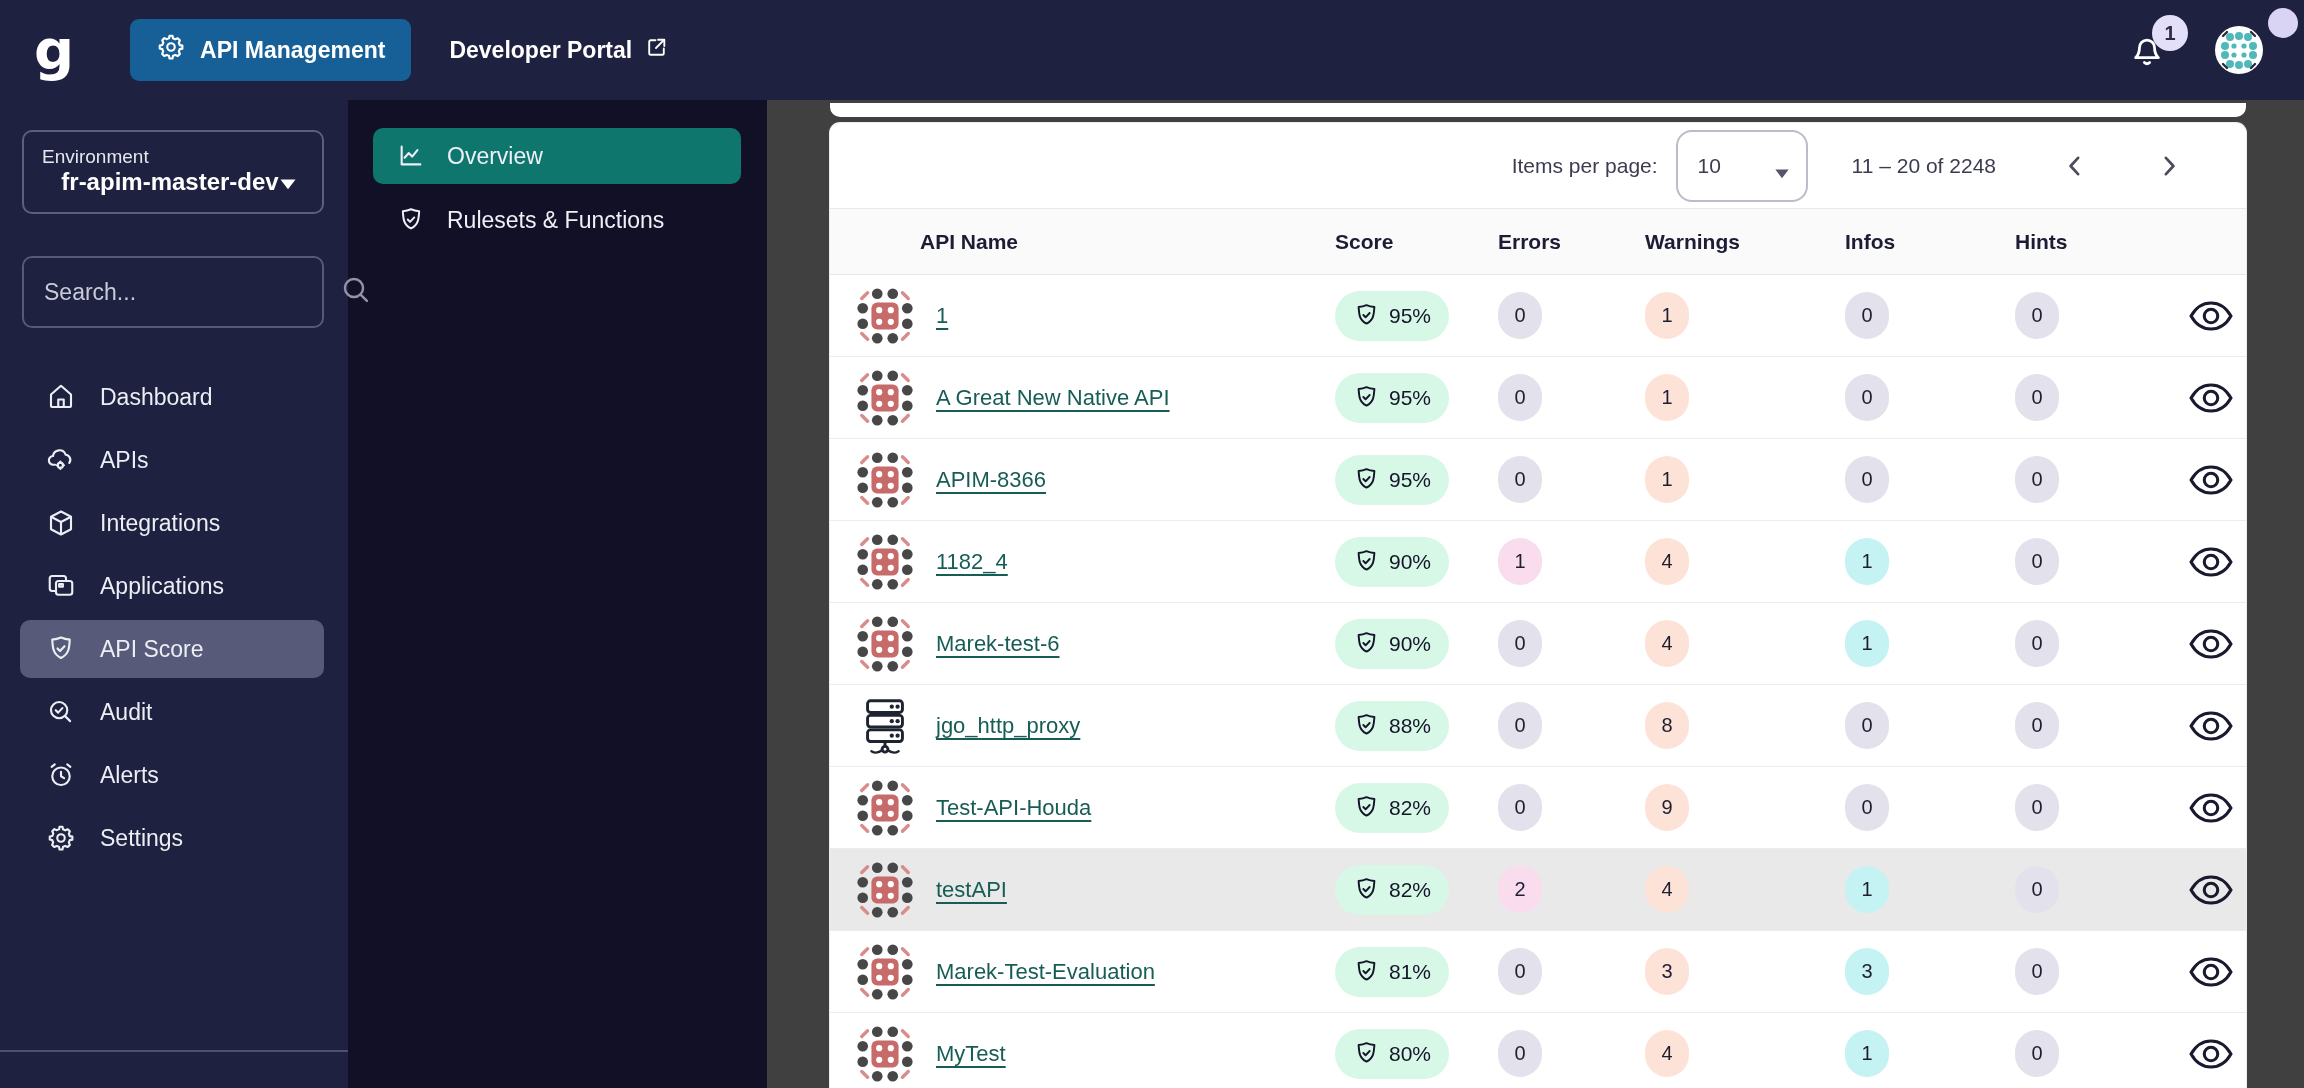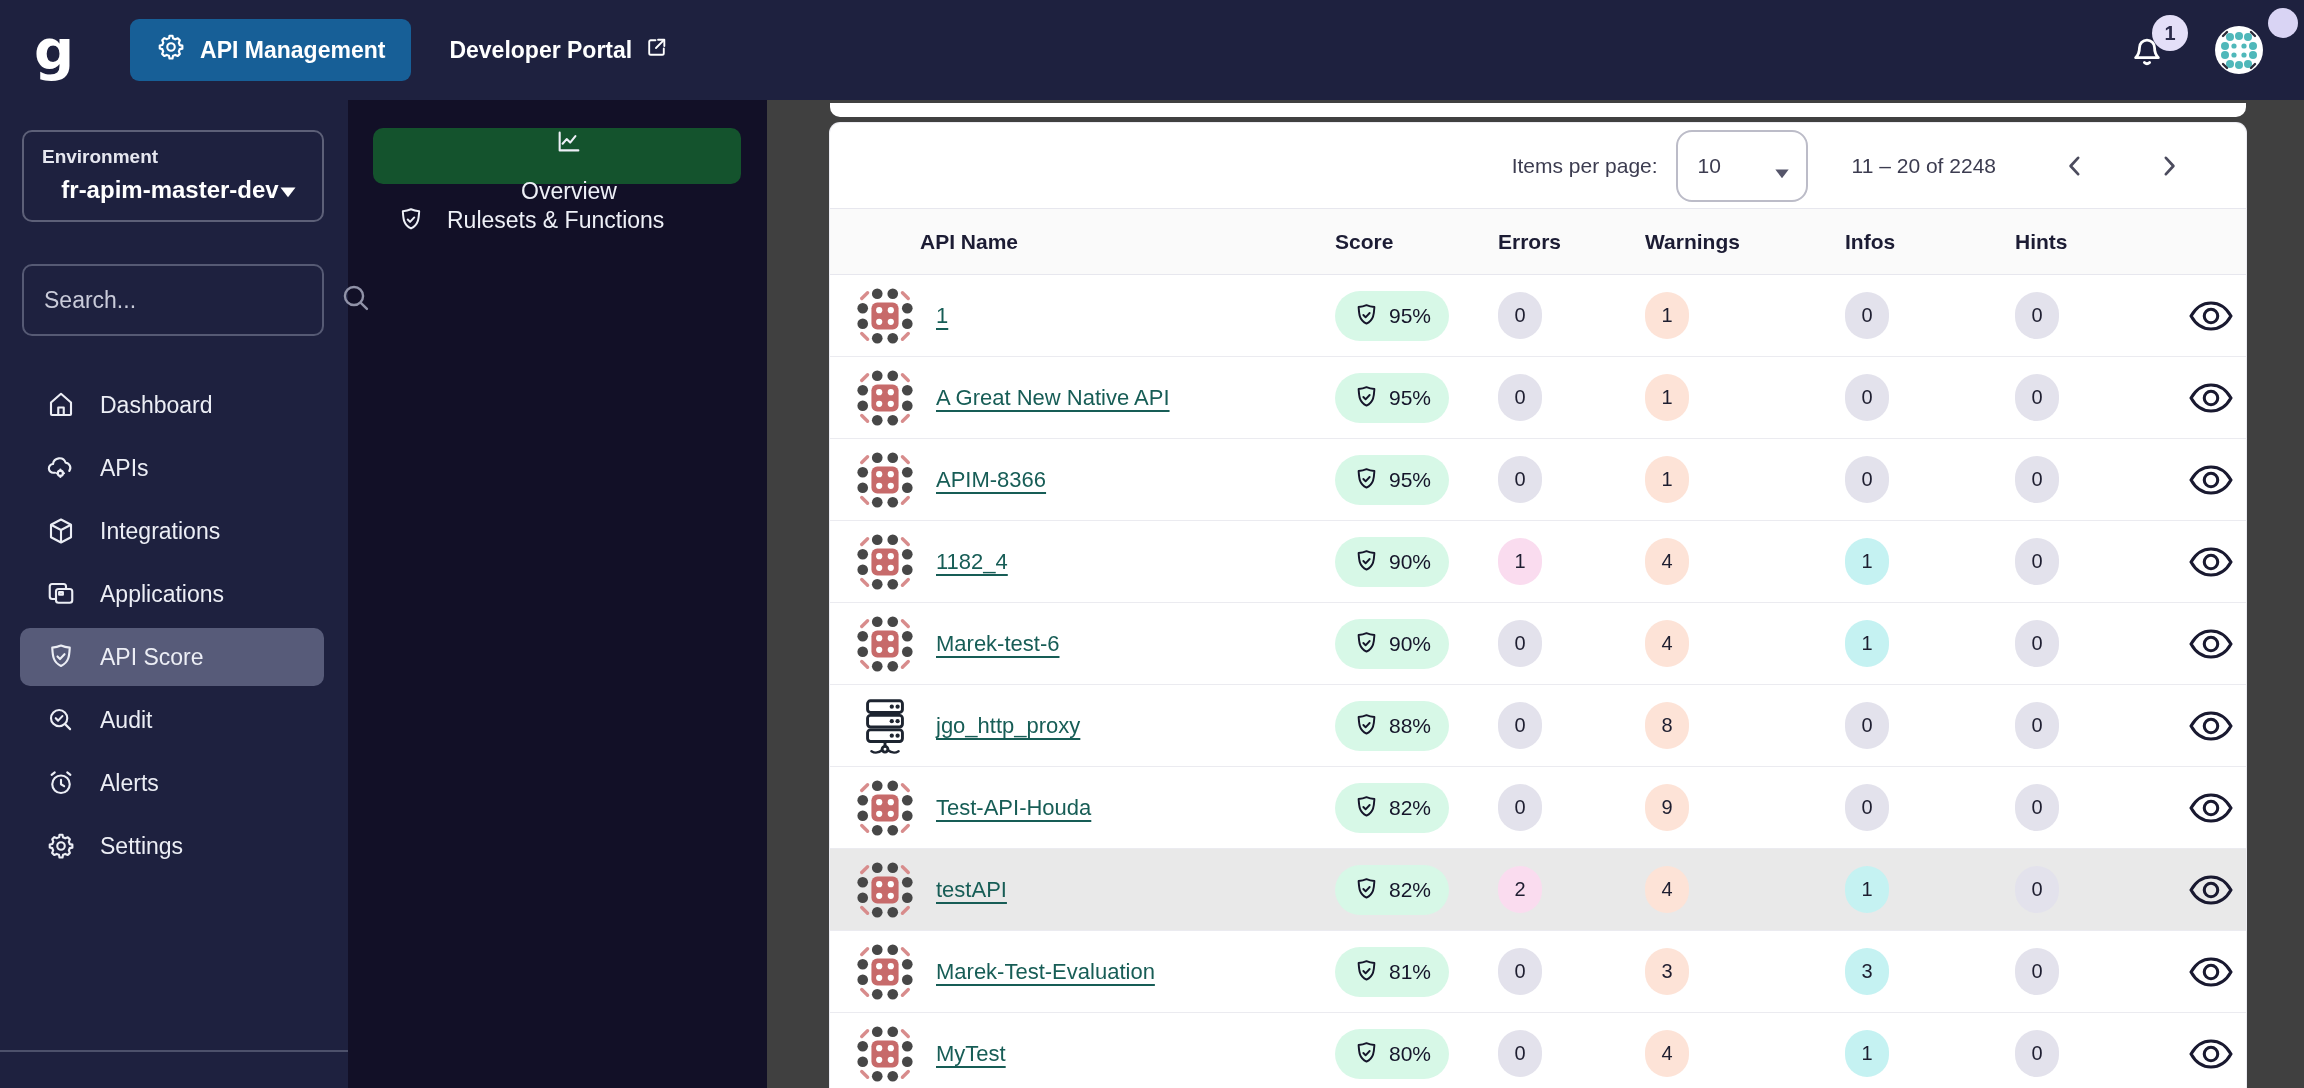--- a/index.html
+++ b/index.html
@@ -21,39 +21,39 @@
   .bell-wrap svg { width:42px; height:42px; color:#fff; }
   .badge { position:absolute; top:-12px; right:-20px; width:36px; height:36px; border-radius:50%; background:#e4dff8; color:#2b2b4a; font-size:20px; font-weight:600; display:flex; align-items:center; justify-content:center; }
   .avatar { width:50px; height:50px; border-radius:50%; overflow:hidden; cursor:pointer; }
   .corner-dot { position:absolute; top:8px; right:6px; width:30px; height:30px; border-radius:50%; background:#d9d4f4; }
 
   .shell { flex:1; display:flex; min-height:0; }
 
   
   .sidebar { width:348px; background:#1e213f; position:relative; flex:0 0 auto; padding-top:30px; }
   .env-box { margin:0 24px 0 22px; border:2px solid #5d6078; border-radius:10px; padding:14px 18px 16px; cursor:pointer; }
-  .env-label { color:#e6e7f0; font-size:19px; margin-bottom:8px;font-weight:bold; }
+  .env-label { color:#e6e7f0; font-size:19px; margin-bottom:0; }
   .env-value-row { display:flex; align-items:center; justify-content:center;margin-left:12px; }
   .env-value { color:#fff; font-size:24px; font-weight:700; }
   .env-caret { width:18px; height:12px; color:#fff; }
   .search-box { margin:42px 24px 0 22px; height:72px; border:2px solid #565a74; border-radius:10px; display:flex; align-items:center; padding:0 20px; }
   .search-box input { flex:1; background:transparent; border:none; outline:none; color:#e8e9f2; font-size:23px; font-family:inherit; }
   .search-box input::placeholder { color:#c9cbd9; }
   .search-box svg { width:32px; height:32px; color:#9193a8; }
   .nav-list { margin-top:40px; }
   .nav-item { display:flex; align-items:center; gap:24px; height:58px; margin:0 24px 5px 20px; padding-left:26px; border-radius:10px; color:#eceef5; font-size:23px; cursor:pointer; }
   .nav-item svg { width:30px; height:30px; flex:0 0 auto; }
   .nav-item.selected { background:#575b79; }
   .sidebar-divider { position:absolute; left:0; right:0; bottom:36px; height:2px; background:#4d516b; }
 
   
   .subsidebar { width:419px; background:#121027; flex:0 0 auto; padding-top:28px; }
   .sub-item { display:flex; align-items:center; gap:22px; height:56px; margin:0 26px 8px 25px; padding-left:24px; border-radius:10px; color:#eef0f7; font-size:23px; cursor:pointer; }
   .sub-item svg { width:28px; height:28px; }
-  .sub-item.selected { background:#14532d;flex-direction:column; }
+  .sub-item.selected { background:#0f766e; }
 
   
   .content { flex:1; background:#404040; padding:3px 58px 0 63px; min-width:0; }
   .card-top-strip { height:14px; background:#fff; border-radius:0 0 10px 10px; }
   .card { margin-top:6px; background:#fff; border-radius:10px 10px 0 0; height:966px; box-shadow:0 0 0 1px #ececf2; overflow:hidden; }
 
   .pagination { height:86px; display:flex; align-items:center; justify-content:flex-end; padding-right:62px; border-bottom:1px solid #e7e7ee; color:#3c3c50; font-size:21px; }
   .ipp-label { margin-right:18px; }
   .ipp-select { width:132px; height:72px; border:2px solid #bcbcc8; border-radius:16px; display:flex; align-items:center; justify-content:space-between; padding:0 16px 0 20px; cursor:pointer; }
   .ipp-select .caret { width:16px; height:11px; color:#55556a; }

